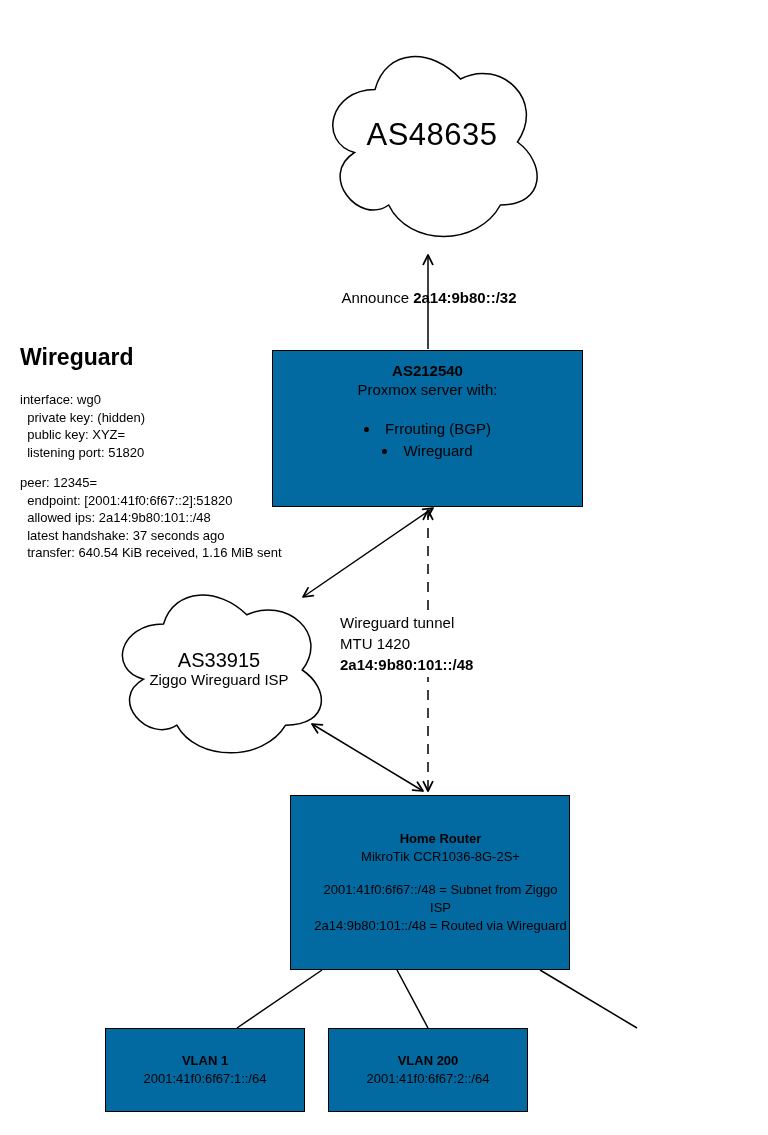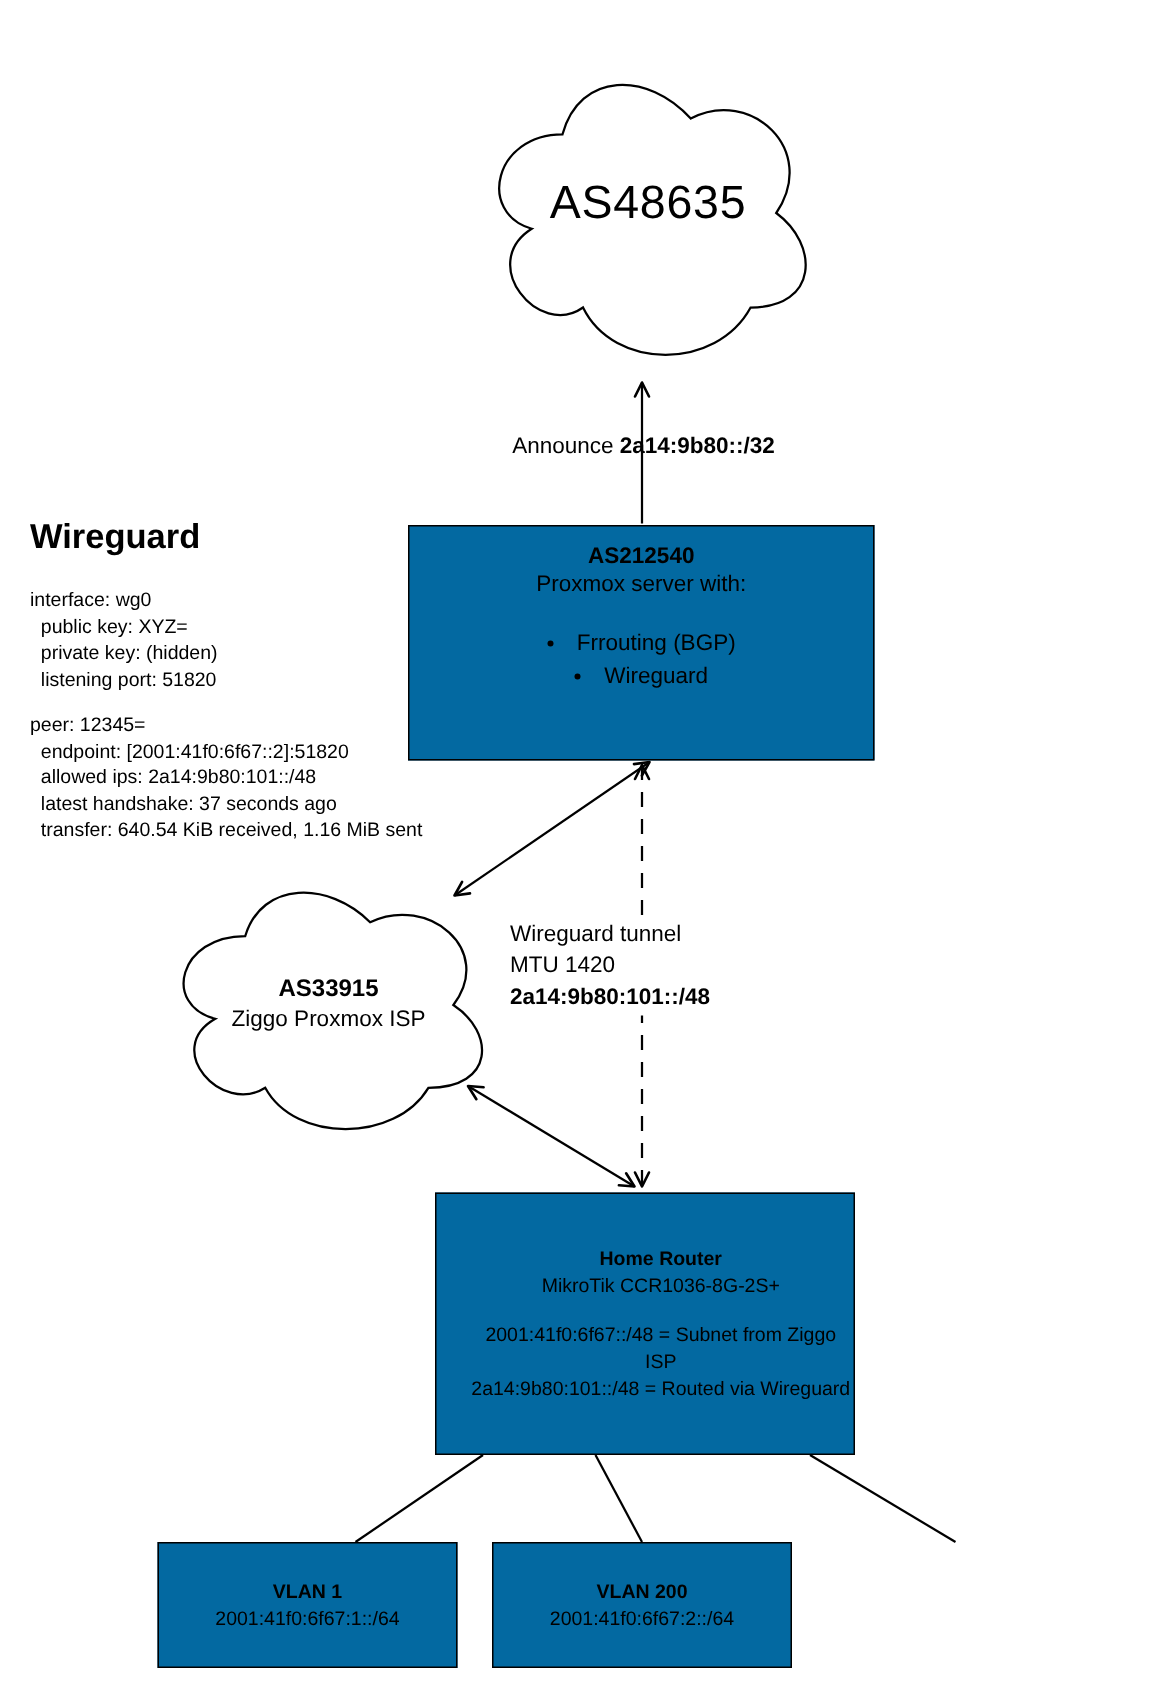--- a/index.html
+++ b/index.html
@@ -44,21 +44,21 @@
   .wg-peer { margin-top:13px; }
 
   
   .tunnel-label {
     font-size:15px; line-height:21px;
     background:#fff; padding:2px 0;
   }
 
   
   .isp-text { text-align:center; line-height:20px; }
-  .isp-title { font-size:16px; font-weight:bold; }
+  .isp-title { font-size:20px; font-weight:normal; }
   .isp-sub { font-size:15px; }
 
   
   .router {
     display:flex; flex-direction:column; align-items:center; justify-content:center;
     text-align:center; font-size:13px; line-height:18px;
   }
   .router-lines { margin-top:15px; }
 
   
@@ -111,43 +111,43 @@
       <li>Frrouting (BGP)</li>
       <li>Wireguard</li>
     </ul>
   </div>
 
   <div class="abs wg-heading" style="left:20px; top:344px;">Wireguard</div>
 
   <div class="abs wg-details" style="left:20px; top:391px;">
     <div class="wg-block">
       <div class="wg-line">interface: wg0</div>
+      <div class="wg-line">  private key: (hidden)</div>
       <div class="wg-line">  public key: XYZ=</div>
-      <div class="wg-line">  private key: (hidden)</div>
       <div class="wg-line">  listening port: 51820</div>
     </div>
     <div class="wg-block wg-peer">
       <div class="wg-line">peer: 12345=</div>
       <div class="wg-line">  endpoint: [2001:41f0:6f67::2]:51820</div>
       <div class="wg-line">  allowed ips: 2a14:9b80:101::/48</div>
       <div class="wg-line">  latest handshake: 37 seconds ago</div>
       <div class="wg-line">  transfer: 640.54 KiB received, 1.16 MiB sent</div>
     </div>
   </div>
 
   <div class="abs tunnel-label" style="left:340px; top:610px; width:180px;">
     <div>Wireguard tunnel</div>
     <div>MTU 1420</div>
     <div class="bold">2a14:9b80:101::/48</div>
   </div>
 
   <div class="abs cloud-label" style="left:108px; top:578px; width:222px; height:184px;">
     <div class="isp-text">
       <div class="isp-title">AS33915</div>
-      <div class="isp-sub">Ziggo Proxmox ISP</div>
+      <div class="isp-sub">Ziggo Wireguard ISP</div>
     </div>
   </div>
 
   <div class="box router" style="left:290px; top:795px; width:280px; height:175px;padding-left:21px;">
     <div class="bold">Home Router</div>
     <div>MikroTik CCR1036-8G-2S+</div>
     <div class="router-lines">
       <div>2001:41f0:6f67::/48 = Subnet from Ziggo ISP</div>
       <div>2a14:9b80:101::/48 = Routed via Wireguard</div>
     </div>

